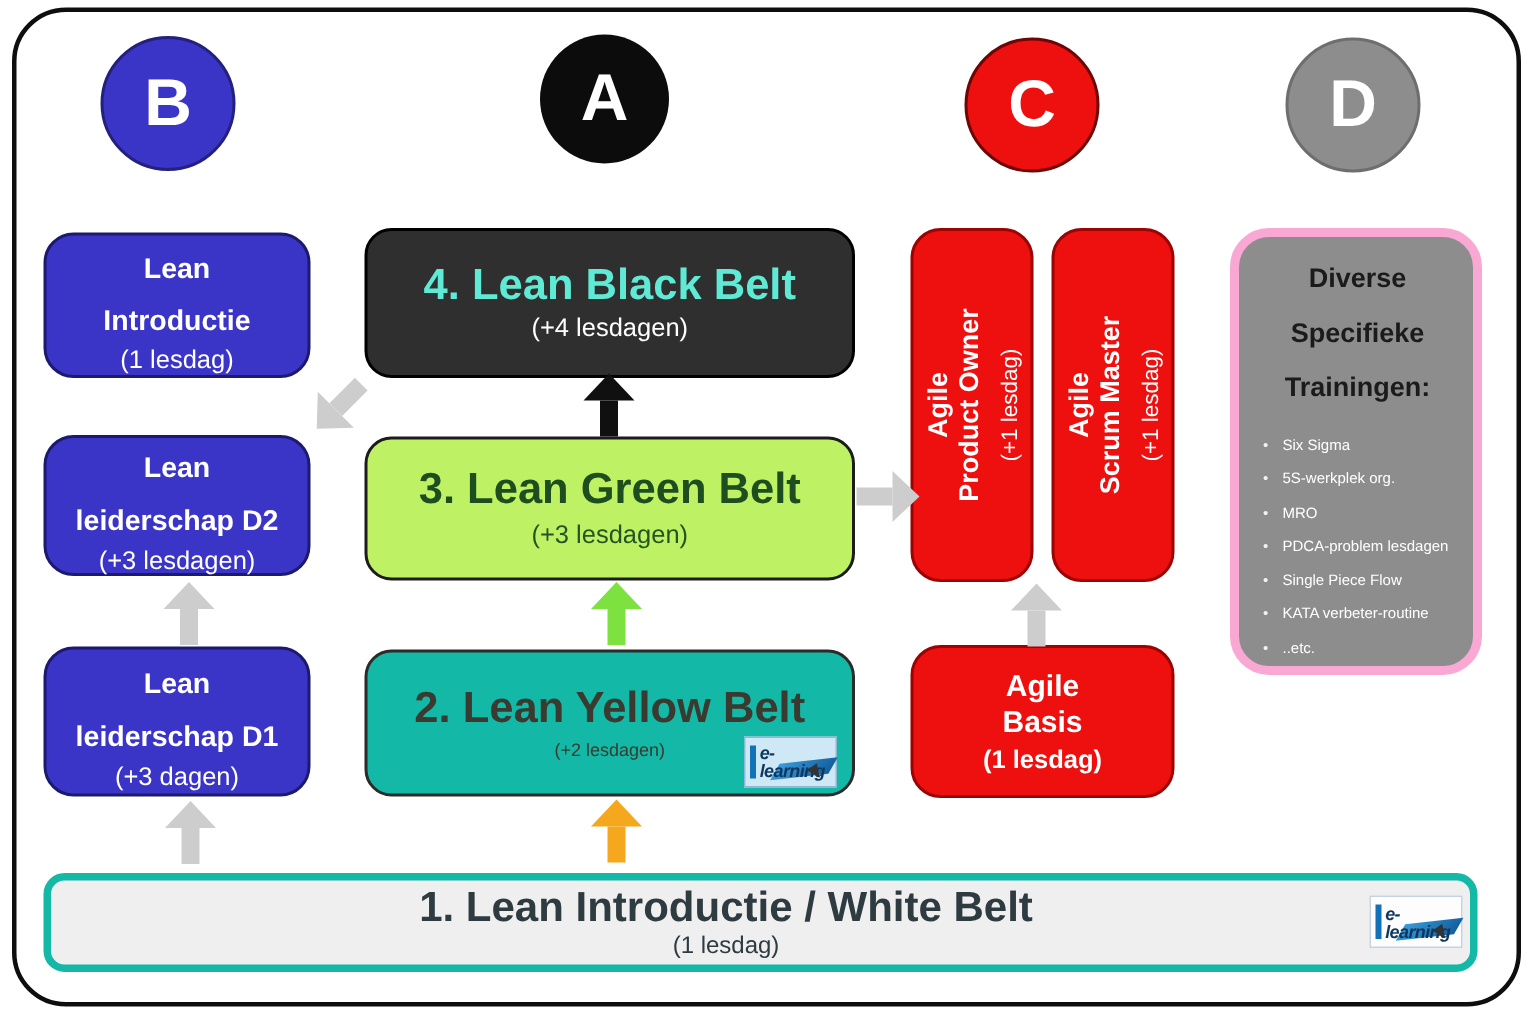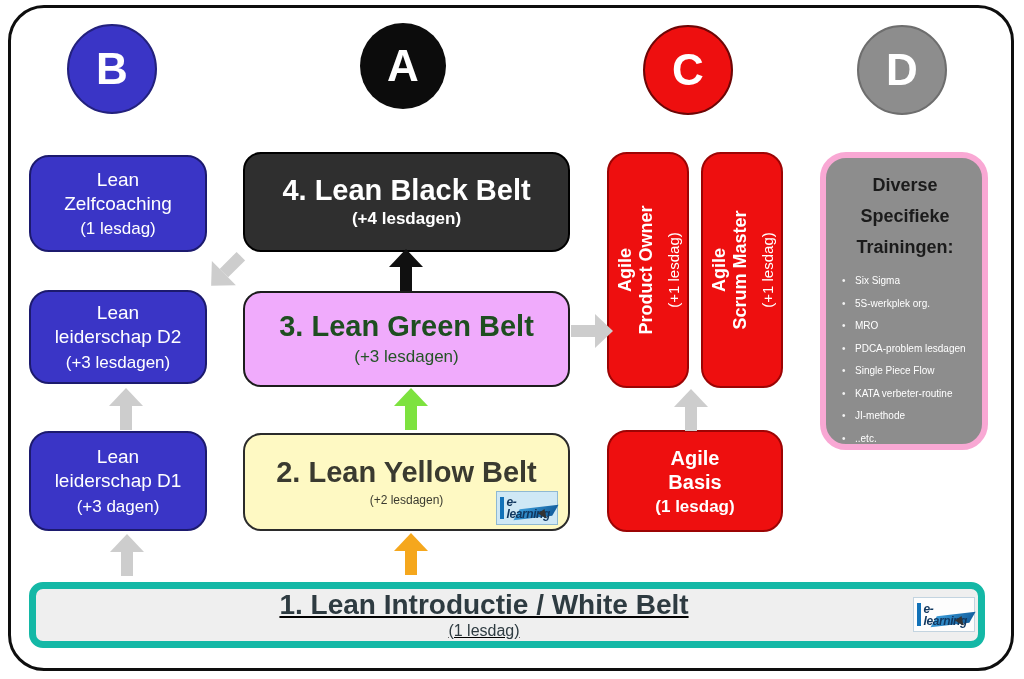--- a/index.html
+++ b/index.html
@@ -19,32 +19,32 @@
 
   
   .box{position:absolute;box-sizing:border-box;display:flex;flex-direction:column;
        align-items:center;justify-content:center;text-align:center;}
 
   
   .bluebox{left:29px;width:178px;background:#3a35c6;border:2px solid #1c1a6e;border-radius:20px;color:#ffffff;}
   #box-zelfcoaching{top:155px;height:97px;}
   #box-leiderschap-d2{top:290px;height:94px;}
   #box-leiderschap-d1{top:431px;height:100px;}
-  .bluebox .t{font-size:19px;font-weight:400;line-height:1.25;}
+  .bluebox .t{font-size:19px;font-weight:700;line-height:1.25;margin-top:11px;}
   .bluebox .s{font-size:17px;font-weight:400;margin-top:4px;}
 
   
   .centerbox{left:243px;width:327px;border-radius:18px;}
   #box-black-belt{top:152px;height:100px;background:#2f2f2f;border:2px solid #000;}
-  #box-black-belt .t{color:#ffffff;font-size:29px;font-weight:700;line-height:1.1;}
-  #box-black-belt .s{color:#fff;font-size:17px;font-weight:700;margin-top:3px;}
-  #box-green-belt{top:291px;height:96px;background:#f0abfc;border:2px solid #1c1c1c;}
+  #box-black-belt .t{color:#5eead4;font-size:29px;font-weight:700;line-height:1.1;}
+  #box-black-belt .s{color:#fff;font-size:17px;font-weight:400;margin-top:3px;}
+  #box-green-belt{top:291px;height:96px;background:#bef264;border:2px solid #1c1c1c;}
   #box-green-belt .t{color:#1e4e20;font-size:29px;font-weight:700;line-height:1.1;}
   #box-green-belt .s{color:#245426;font-size:17px;font-weight:400;margin-top:4px;}
-  #box-yellow-belt{top:433px;height:98px;background:#fef9c3;border:2px solid #2b2b2b;}
+  #box-yellow-belt{top:433px;height:98px;background:#14b8a6;border:2px solid #2b2b2b;}
   #box-yellow-belt .t{color:#3a3a30;font-size:29px;font-weight:700;line-height:1.1;}
   #box-yellow-belt .s{color:#3a3a30;font-size:12px;font-weight:400;margin-top:4px;}
 
   
   .redbox{background:#ee0f0f;border:2px solid #9c0404;border-radius:20px;color:#ffffff;}
   #box-product-owner{left:607px;top:152px;width:82px;height:236px;}
   #box-scrum-master{left:701px;top:152px;width:82px;height:236px;}
   .vwrap{position:absolute;left:50%;top:50%;width:236px;height:82px;
          transform:translate(-50%,-50%) rotate(-90deg);
          display:flex;flex-direction:column;align-items:center;justify-content:center;text-align:center;}
@@ -59,21 +59,21 @@
                   border:6px solid #f9a8d4;border-radius:26px;justify-content:space-between;
                   padding:12px 8px 0 10px;}
   #box-trainingen .t{color:#1b1b1b;font-size:18px;font-weight:700;line-height:31px;}
   .dlist{list-style:none;margin:7px 0 0;padding:0 2px 0 6px;width:100%;box-sizing:border-box;}
   .dlist li{position:relative;padding-left:13px;text-align:left;color:#ffffff;
             font-size:10px;line-height:22.5px;}
   .dlist li::before{content:"\2022";position:absolute;left:0;color:#f2f2f2;}
 
   
   #box-white-belt{left:29px;top:582px;width:956px;height:66px;background:#efefef;
-                  border:7px solid #14b8a6;border-radius:14px;padding-right:46px;box-sizing:border-box;text-decoration:underline;}
+                  border:5px solid #14b8a6;border-radius:14px;padding-right:46px;box-sizing:border-box;}
   #box-white-belt .t{color:#2e3b41;font-size:28px;font-weight:700;line-height:1.1;}
   #box-white-belt .s{color:#2e3b41;font-size:16px;font-weight:400;margin-top:1px;}
 
   
   .arr{position:absolute;display:flex;flex-direction:column;align-items:center;width:34px;height:42px;}
   .arr .head{width:0;height:0;border-left:17px solid transparent;border-right:17px solid transparent;
              border-bottom:18px solid var(--c);}
   .arr .shaft{width:12px;height:24px;background:var(--c);}
   .arr.gray{--c:#cdcdcd;} .arr.orange{--c:#f5a71d;} .arr.green{--c:#7de23f;} .arr.black{--c:#101010;}
   #arrow-green-to-black{left:389px;top:249px;}
@@ -113,21 +113,21 @@
   </div>
   <div class="circle" id="circle-c">
     <span>C</span>
   </div>
   <div class="circle" id="circle-d">
     <span>D</span>
   </div>
 
   <div class="box bluebox" id="box-zelfcoaching">
     <div class="t">Lean</div>
-    <div class="t">Zelfcoaching</div>
+    <div class="t">Introductie</div>
     <div class="s">(1 lesdag)</div>
   </div>
   <div class="box bluebox" id="box-leiderschap-d2">
     <div class="t">Lean</div>
     <div class="t">leiderschap D2</div>
     <div class="s">(+3 lesdagen)</div>
   </div>
   <div class="box bluebox" id="box-leiderschap-d1">
     <div class="t">Lean</div>
     <div class="t">leiderschap D1</div>
@@ -171,21 +171,20 @@
     <div class="t">Diverse</div>
     <div class="t">Specifieke</div>
     <div class="t">Trainingen:</div>
     <ul class="dlist">
         <li>Six Sigma</li>
         <li>5S-werkplek org.</li>
         <li>MRO</li>
         <li>PDCA-problem lesdagen</li>
         <li>Single Piece Flow</li>
         <li>KATA verbeter-routine</li>
-        <li>JI-methode</li>
         <li>..etc.</li>
       </ul>
   </div>
 
   <div class="box" id="box-white-belt">
     <div class="t">1. Lean Introductie / White Belt</div>
     <div class="s">(1 lesdag)</div>
   </div>
 
   <div class="arr black" id="arrow-green-to-black">

